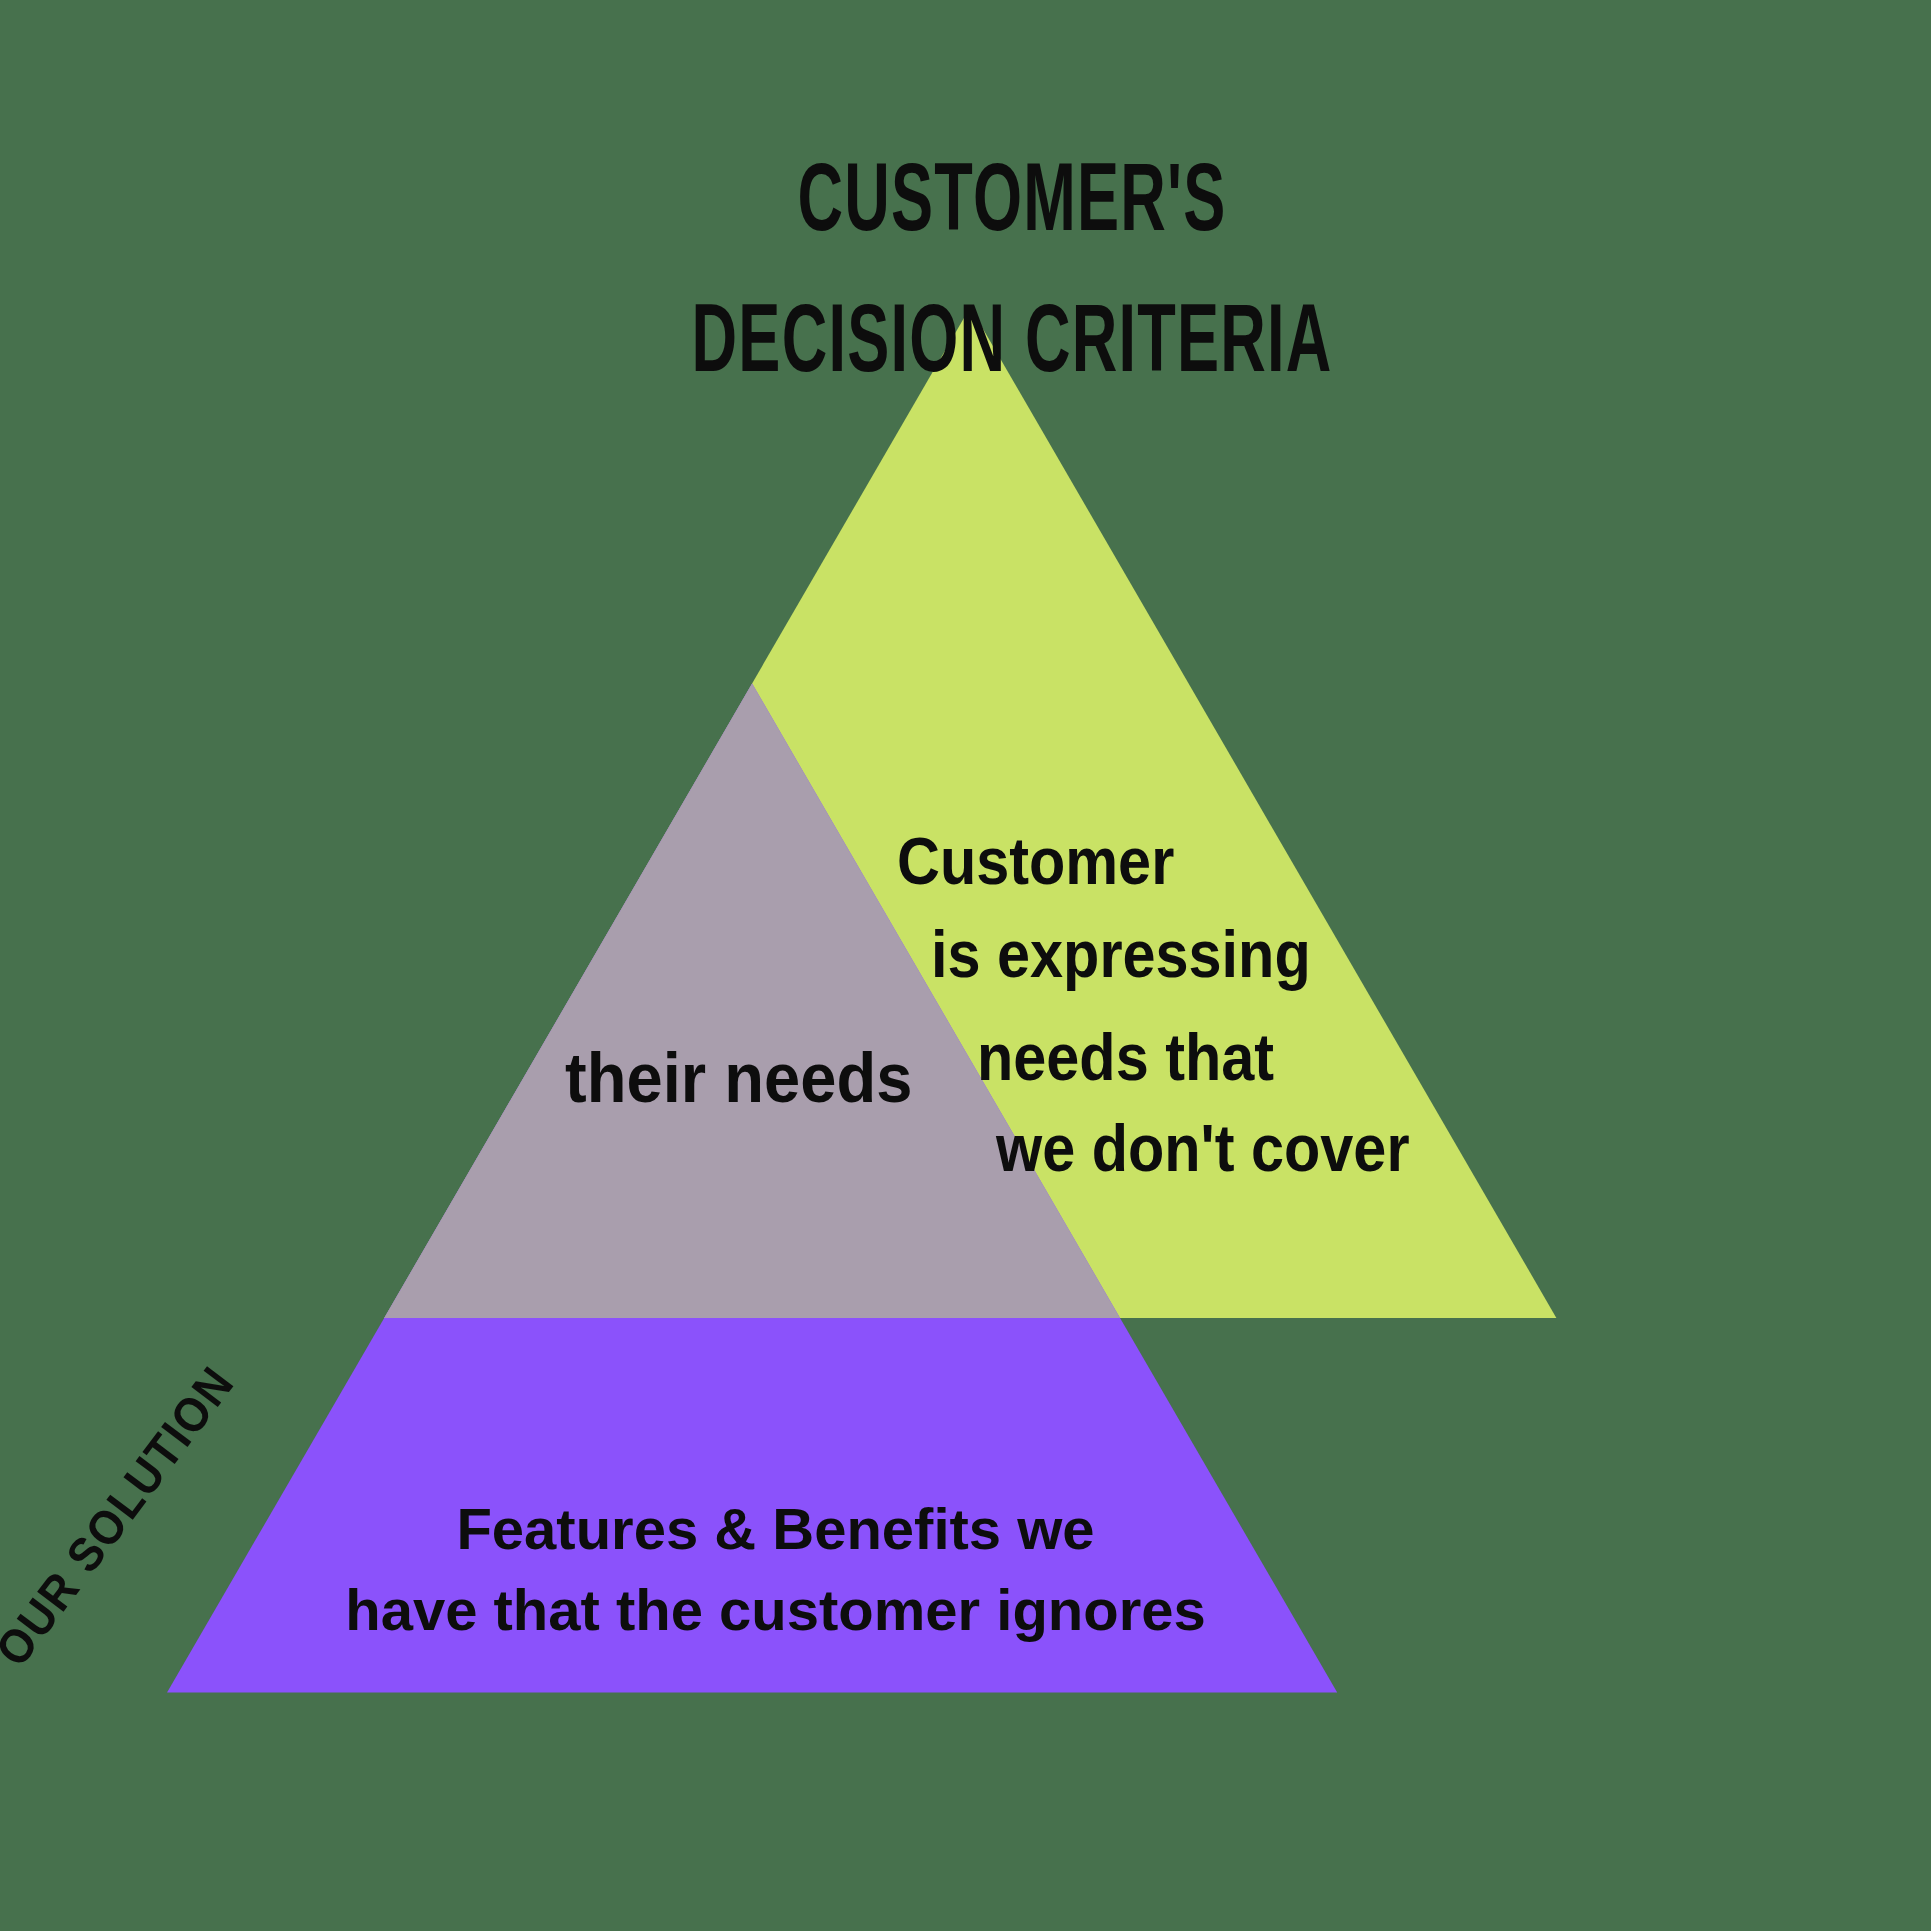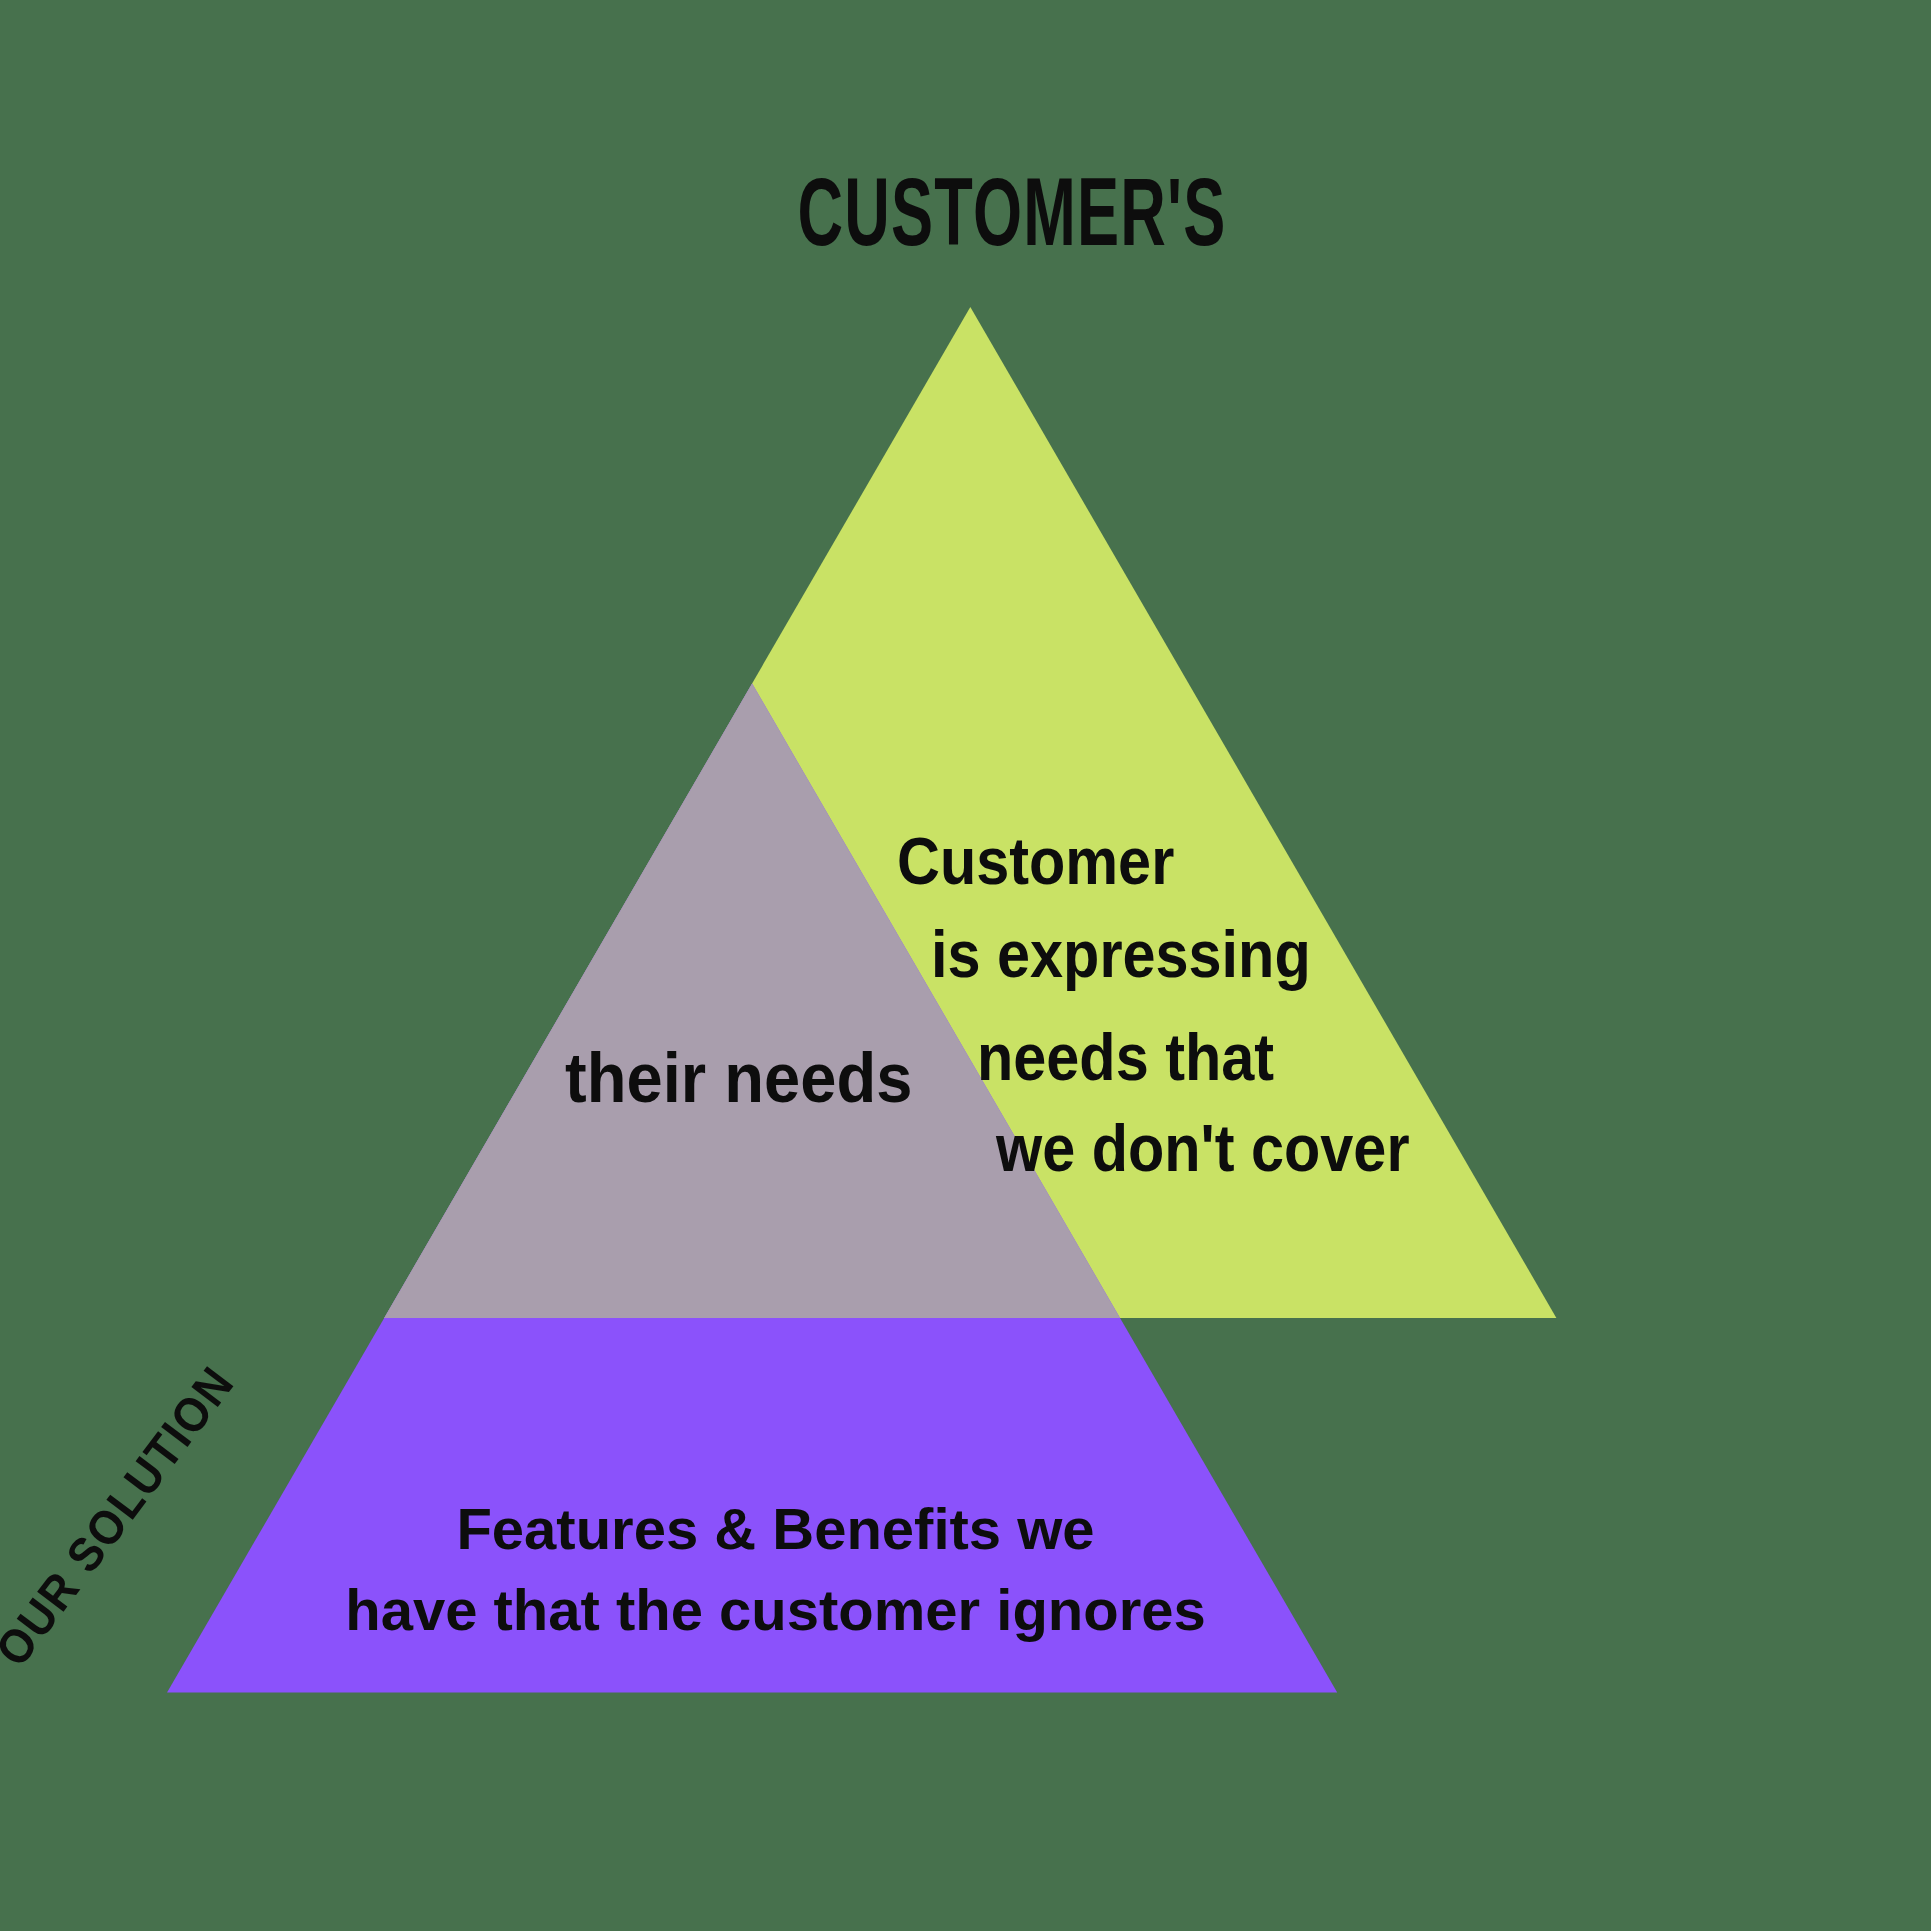--- a/index.html
+++ b/index.html
@@ -6,21 +6,21 @@
   .canvas{
     position:relative;width:1931px;height:1931px;overflow:hidden;
     background:#47714D;
     font-family:"Liberation Sans","DejaVu Sans",sans-serif;
     color:#0D0D0D;
   }
   .diagram-svg{position:absolute;left:0;top:0;width:1931px;height:1931px;}
   .txt{position:absolute;font-weight:bold;color:#0D0D0D;white-space:nowrap;}
 
   .title{
-    position:absolute;top:141px;left:93px;width:1838px;
+    position:absolute;top:126px;left:93px;width:1838px;
     text-align:center;font-weight:bold;font-size:97px;line-height:141px;
   }
   .title .squeeze{display:inline-block;transform:scaleX(0.65);transform-origin:50% 50%;letter-spacing:1.9px;}
 
   .g-line{font-size:66px;transform:scaleX(0.9);transform-origin:0 0;}
 
   .overlap-text{
     position:absolute;top:1034px;left:401px;width:676px;text-align:center;
     font-weight:bold;font-size:70px;line-height:89px;
   }
@@ -46,20 +46,23 @@
   <svg class="diagram-svg" viewBox="0 0 2000 2000">
     <polygon points="1005,318 1612,1365 398,1365" fill="#C9E265"></polygon>
     <polygon points="779,708 1385,1753 173,1753" fill="#8B52FB"></polygon>
     <polygon points="779,708 1160,1365 398,1365" fill="#A99EAD"></polygon>
   </svg>
 
   <div class="title">
     <div>
       <span class="squeeze">CUSTOMER'S</span>
     </div>
+    <div>
+      <span class="squeeze">DECISION CRITERIA</span>
+    </div>
   </div>
 
   <div class="txt g-line" style="left:897px;top:823px;">Customer</div>
   <div class="txt g-line" style="left:931px;top:916px;">is expressing</div>
   <div class="txt g-line" style="left:977px;top:1019px;">needs that</div>
   <div class="txt g-line" style="left:996px;top:1110px;">we don't cover</div>
 
   <div class="overlap-text">
     <div>
       <span class="squeeze">their needs</span>

